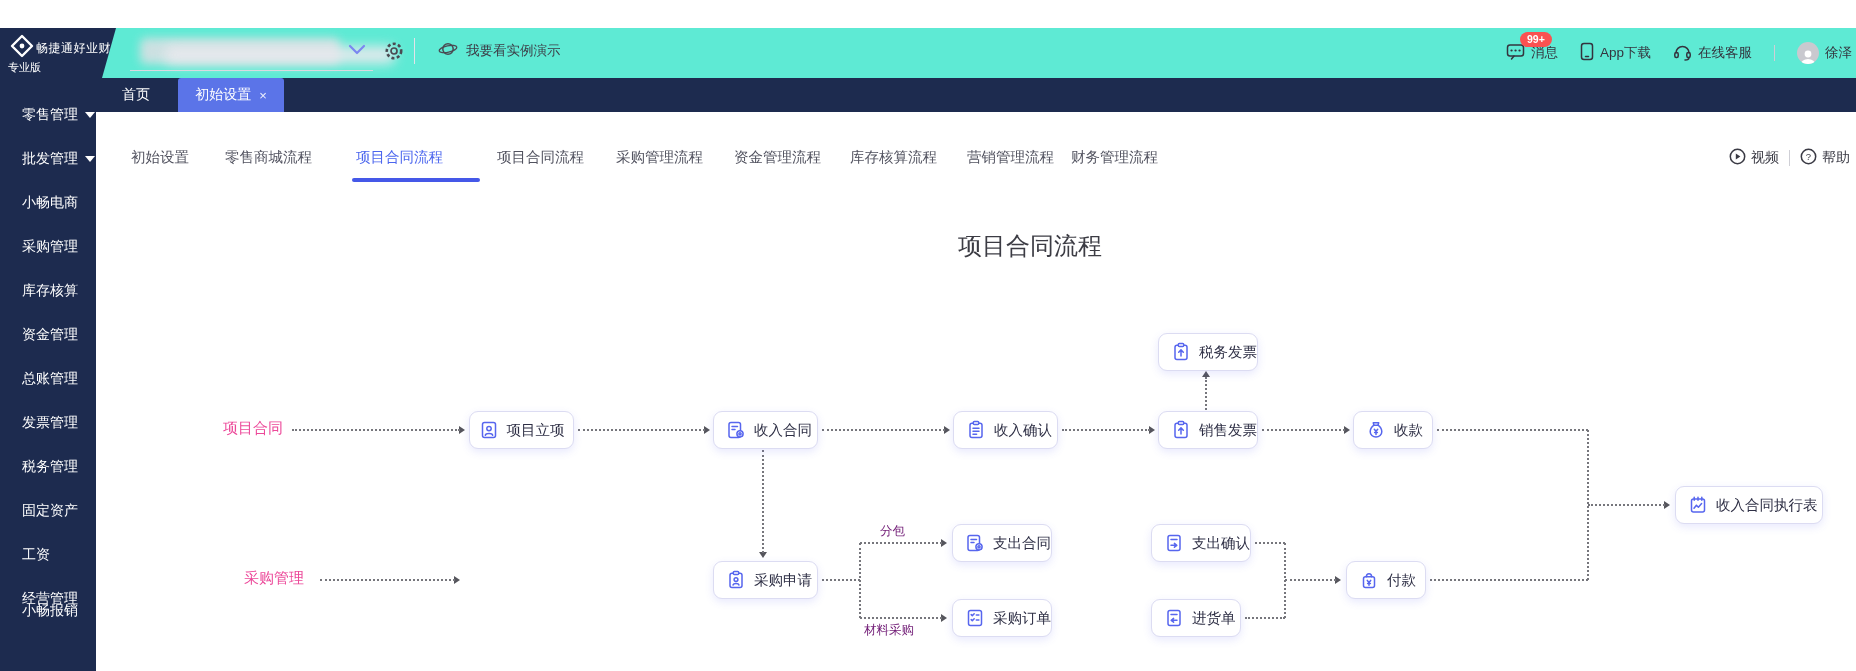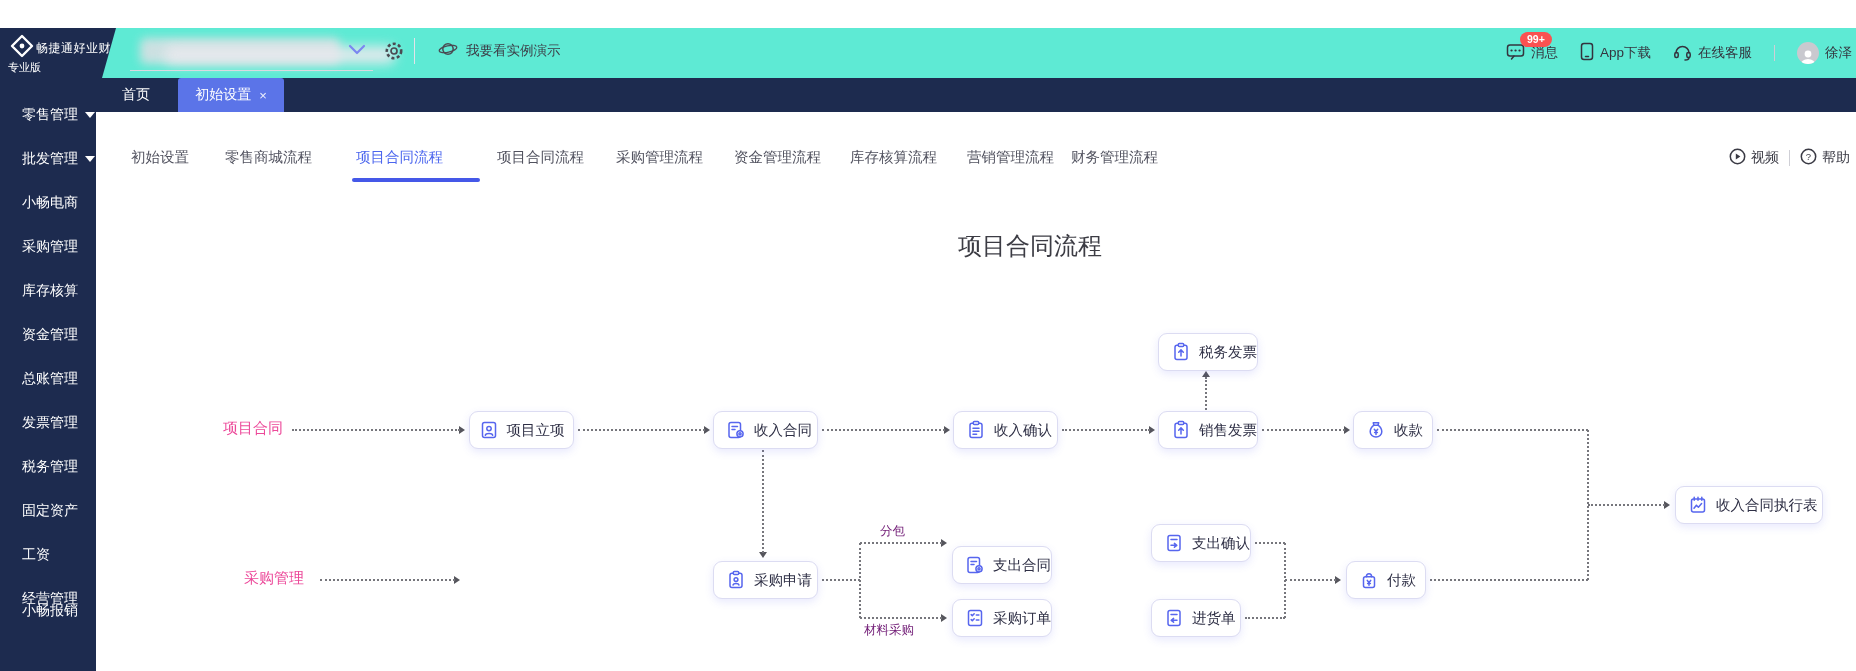--- a/index.html
+++ b/index.html
@@ -332,21 +332,21 @@
         <span style="display:flex;">
           <svg width="20" height="20" viewBox="0 0 20 20" fill="none" stroke="#5766ee" stroke-width="1.5" stroke-linecap="round" stroke-linejoin="round">
             <rect x="4" y="3.2" width="12" height="14.3" rx="2"></rect>
             <rect x="7.3" y="1.6" width="5.4" height="3" rx="1" fill="#fff"></rect>
             <circle cx="10" cy="9.6" r="1.9"></circle>
             <path d="M7 15c.5-2 5.5-2 6 0"></path>
           </svg>
         </span>
         <span>采购申请</span>
       </div>
-      <div class="node" style="left: 952px; top: 524px; width: 100px; margin-top: 22px;">
+      <div class="node" style="left: 952px; top: 524px; width: 100px;">
         <span style="display:flex;">
           <svg width="20" height="20" viewBox="0 0 20 20" fill="none" stroke="#5766ee" stroke-width="1.5" stroke-linecap="round" stroke-linejoin="round">
             <rect x="3" y="2.5" width="11.5" height="15" rx="2"></rect>
             <path d="M6 6.5h5.5M6 9.5h3"></path>
             <circle cx="14" cy="13.8" r="3.1" fill="#fff"></circle>
             <circle cx="14" cy="13.8" r="1.1"></circle>
           </svg>
         </span>
         <span>支出合同</span>
       </div>

